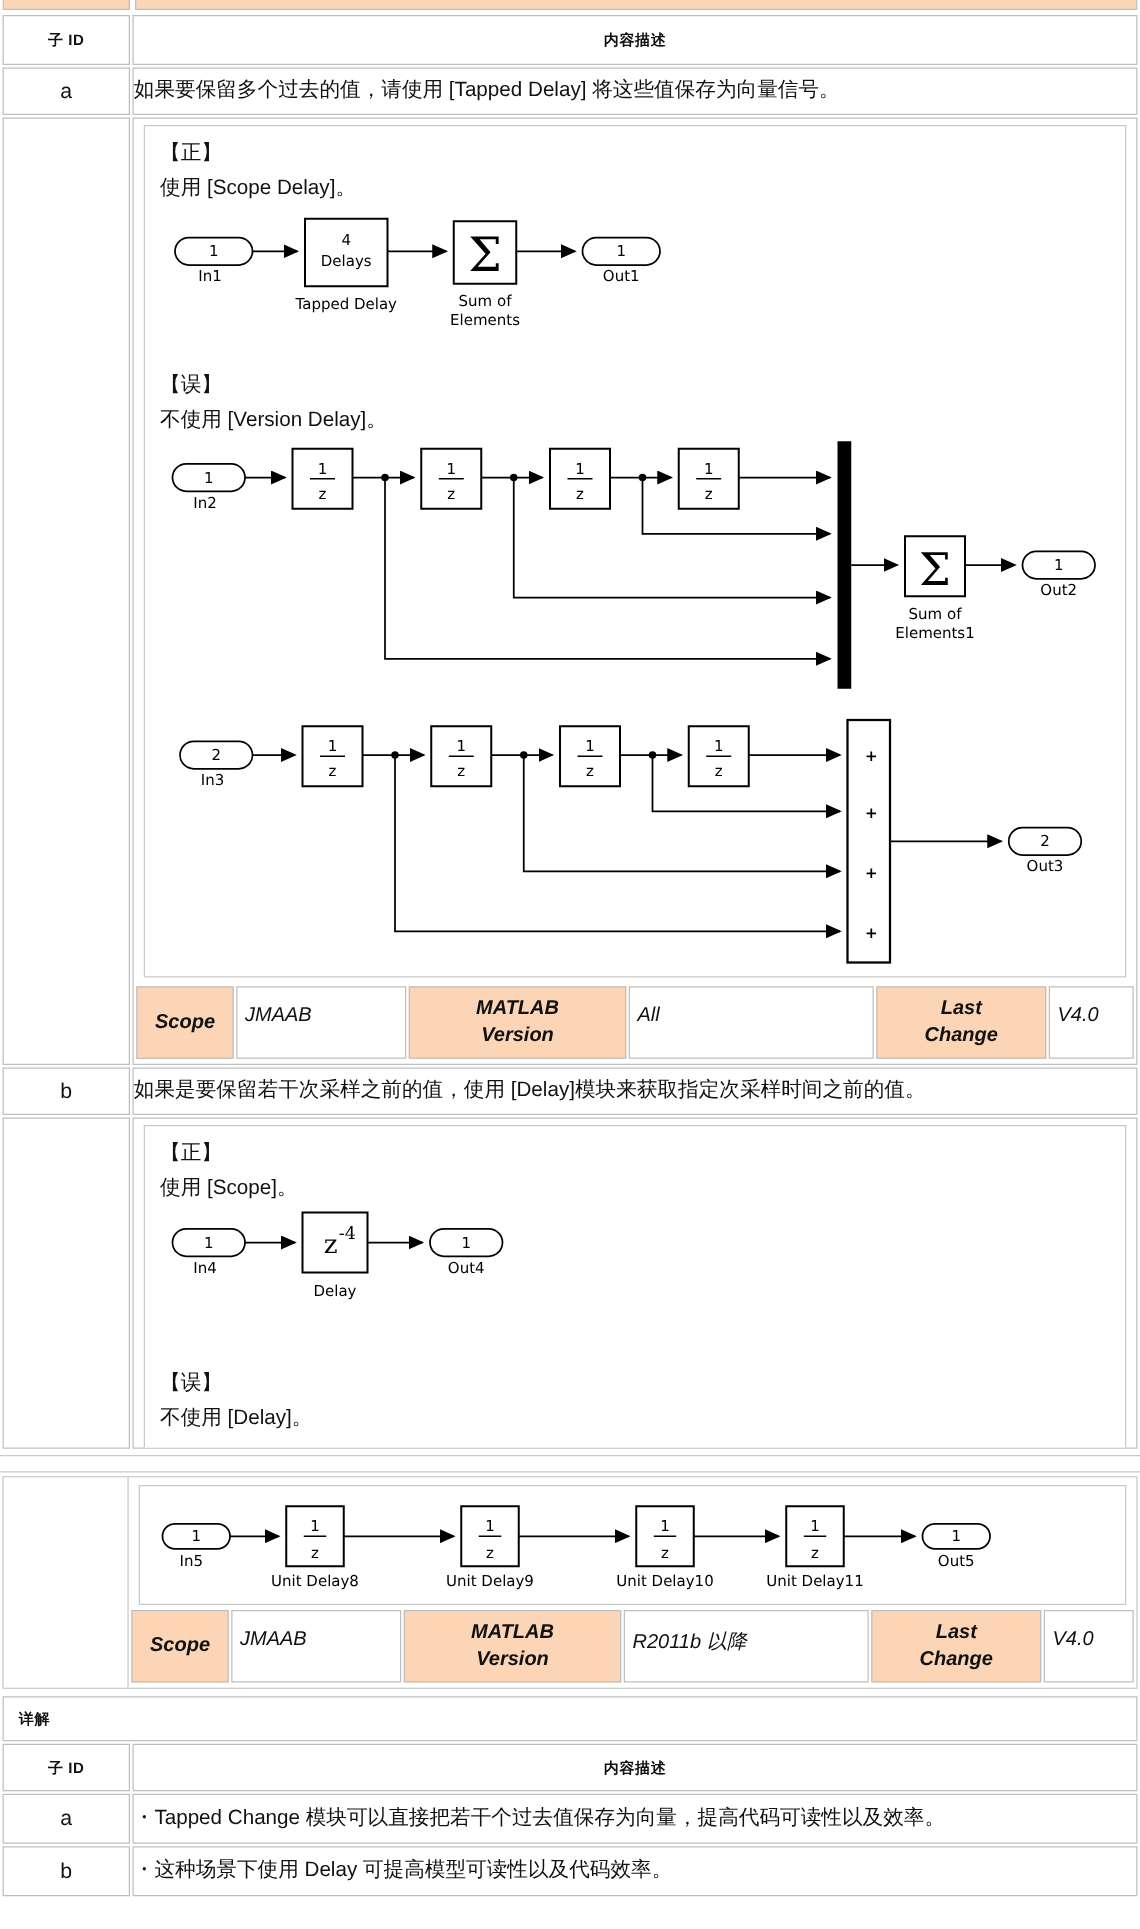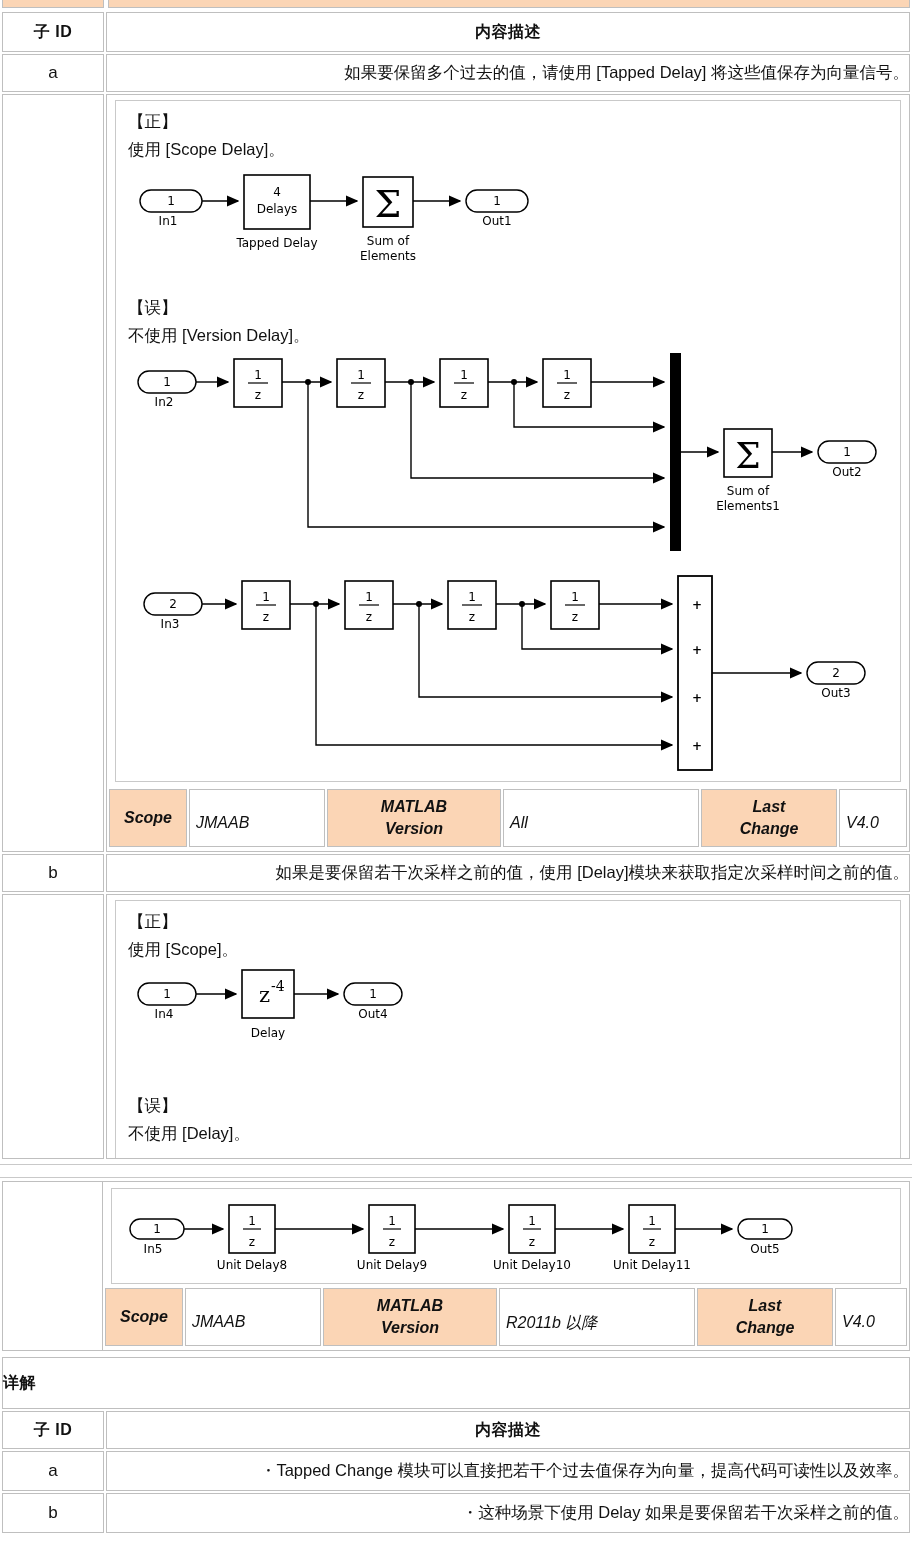--- a/index.html
+++ b/index.html
@@ -26,34 +26,34 @@
   .tbl td, .tbl th {
     border: 1px solid #bfbfbf;
     padding: 0;
     vertical-align: middle;
     background: #fff;
   }
   .hdr {
     background: #fbd5b5;
     font-weight: bold;
     text-align: center;
-    font-size: 16px;
+    font-size: 12px;
     color: #111;
     letter-spacing: .5px;
   }
   .idcell {
     text-align: center;
     font-size: 17px;
     color: #111;
   }
   .desc {
     font-size: 16.5px;
     color: #111;
     padding: 8px 10px 8px 12px;
-    text-align: right;
+    text-align: left;
     line-height: 1.45;
   }
 
   
   .topstrip {
     position: relative;
     height: 10px;
     margin: 0 2px 0 2px;
     overflow: hidden;
   }
@@ -112,21 +112,21 @@
   .scope td.k {
     background: #fbd5b5;
     font-weight: bold;
     text-align: center;
     line-height: 1.35;
   }
   .scope td.v {
     background: #fff;
     text-align: left;
     vertical-align: top;
-    padding-top: 24px;
+    padding-top: 14px;
   }
 
   
   .pagegap {
     height: 14px;
     background: #fff;
     border-top: 1px solid #c9c9c9;
     border-bottom: 1px solid #c9c9c9;
     margin: 3px 0 3px 0;
   }
@@ -483,30 +483,30 @@
       </table>
   </div>
 
   <table class="tbl" style="margin-top:4px">
     <colgroup>
         <col style="width:102px">
         <col>
       </colgroup>
     <tbody>
         <tr>
-      <td class="hdr" colspan="2" style="height:52px;text-align:left;">详解</td>
+      <td class="hdr" colspan="2" style="height:36px;text-align:left;padding-left:12px">详解</td>
     </tr>
     <tr>
       <td class="hdr" style="height:38px">子 ID</td>
       <td class="hdr" style="height:38px">内容描述</td>
     </tr>
     <tr>
       <td class="idcell" style="height:40px">a</td>
       <td class="desc">・Tapped Change 模块可以直接把若干个过去值保存为向量，提高代码可读性以及效率。</td>
     </tr>
     <tr>
       <td class="idcell" style="height:40px">b</td>
-      <td class="desc">・这种场景下使用 Delay 如果是要保留若干次采样之前的值。</td>
+      <td class="desc">・这种场景下使用 Delay 可提高模型可读性以及代码效率。</td>
     </tr>
   </tbody>
     </table>
 
 </div>
 
 </body></html>

